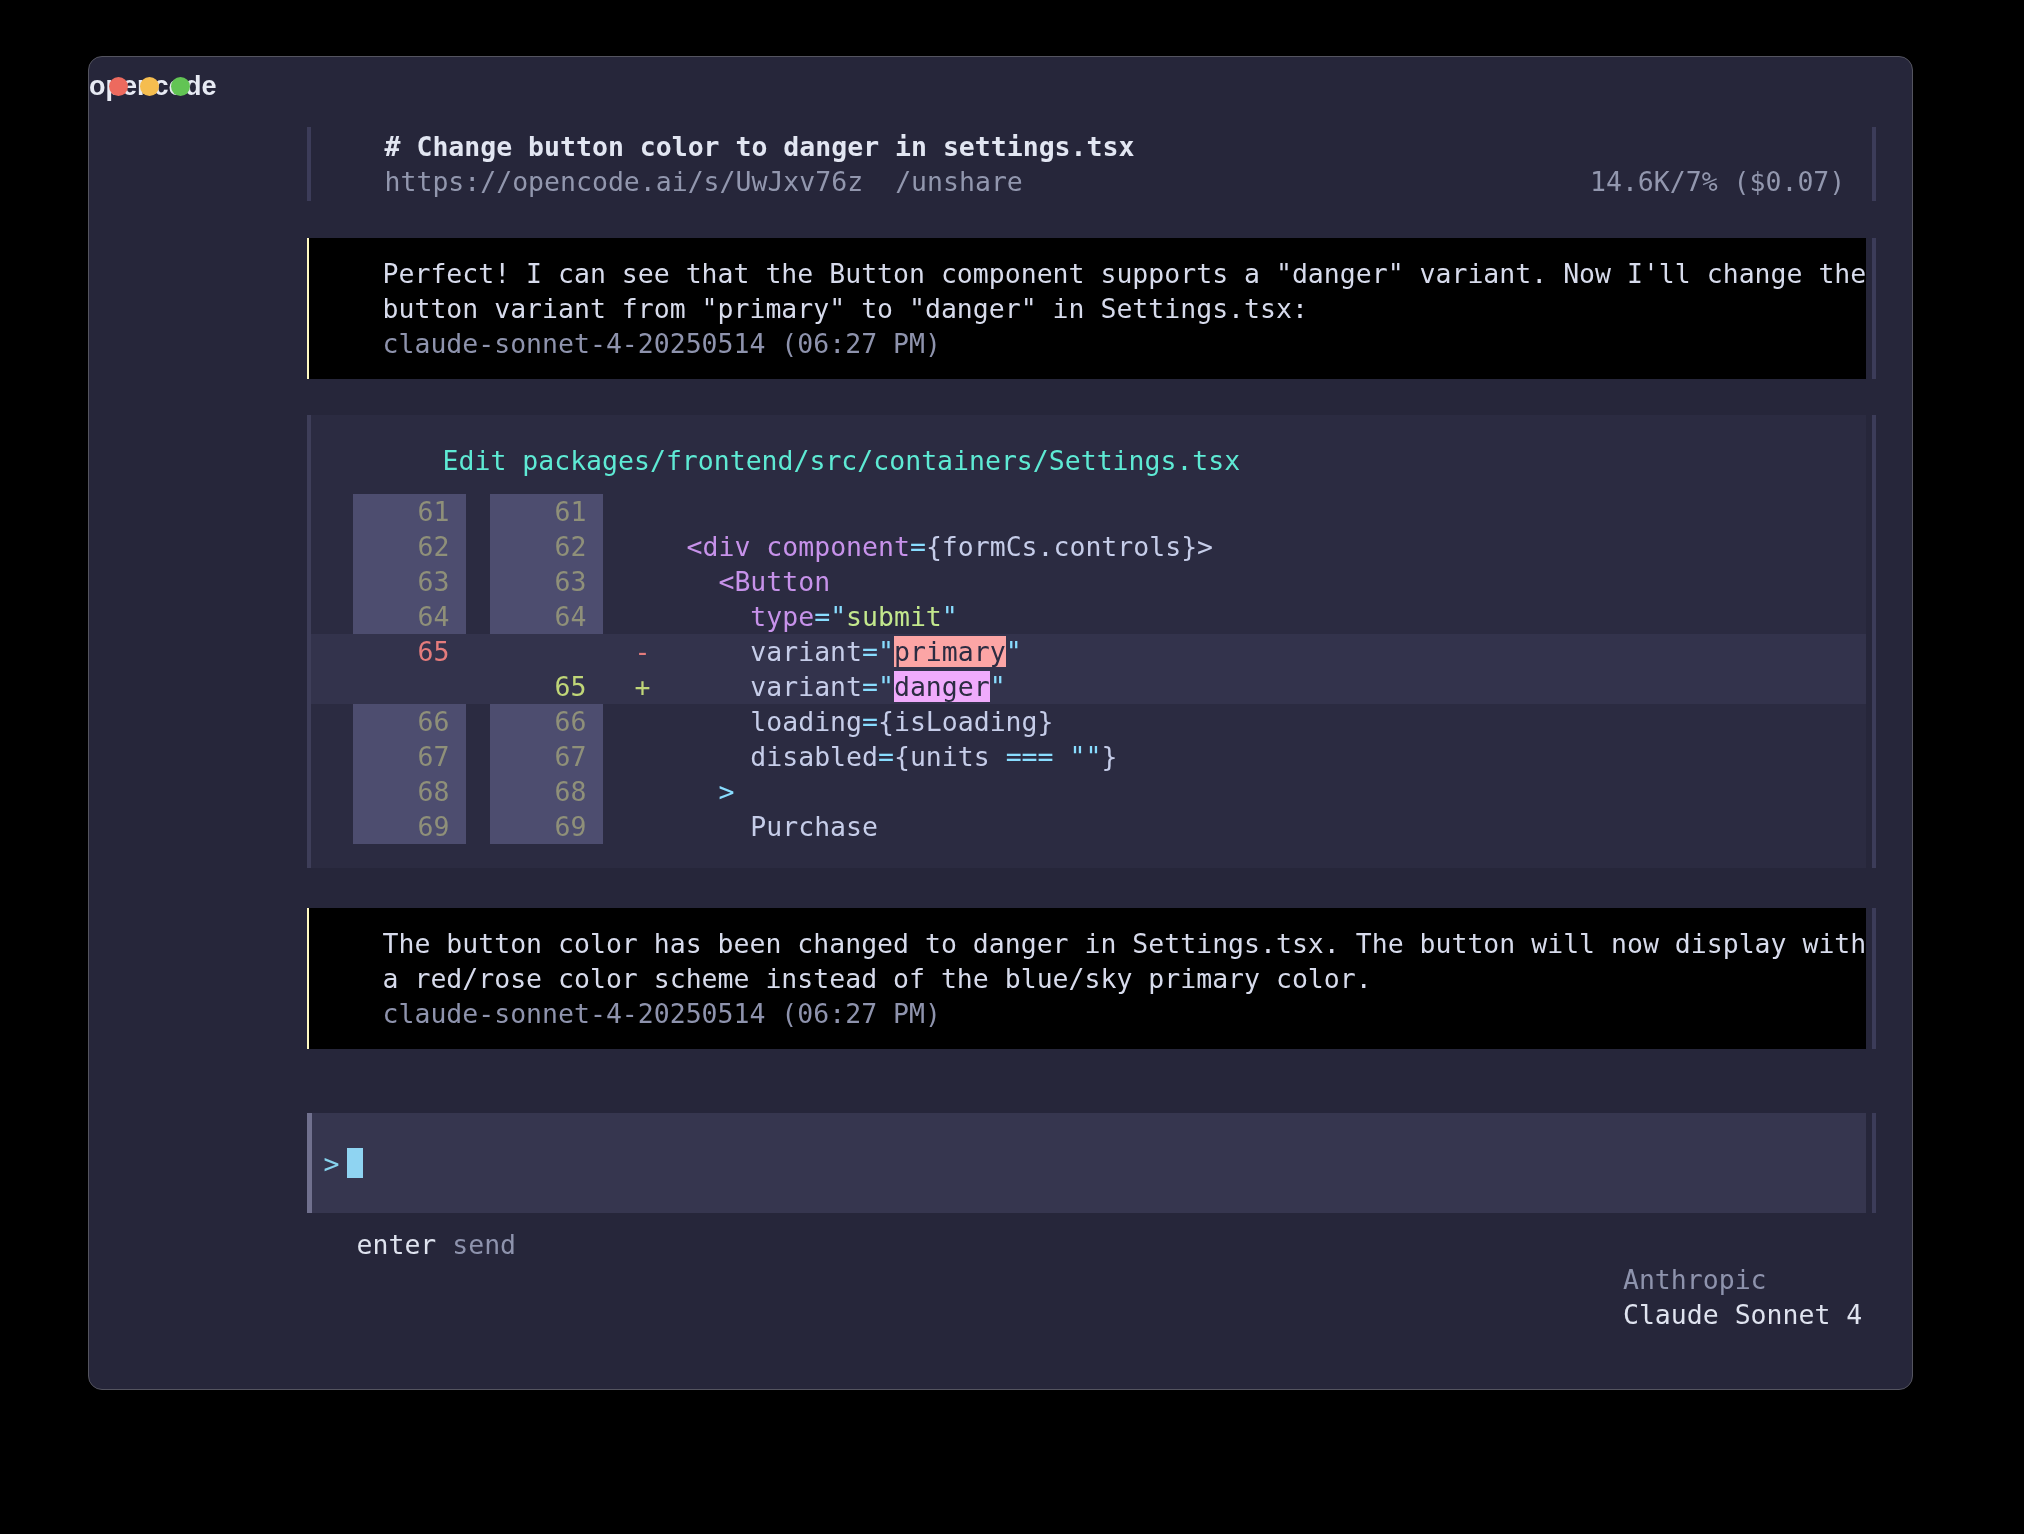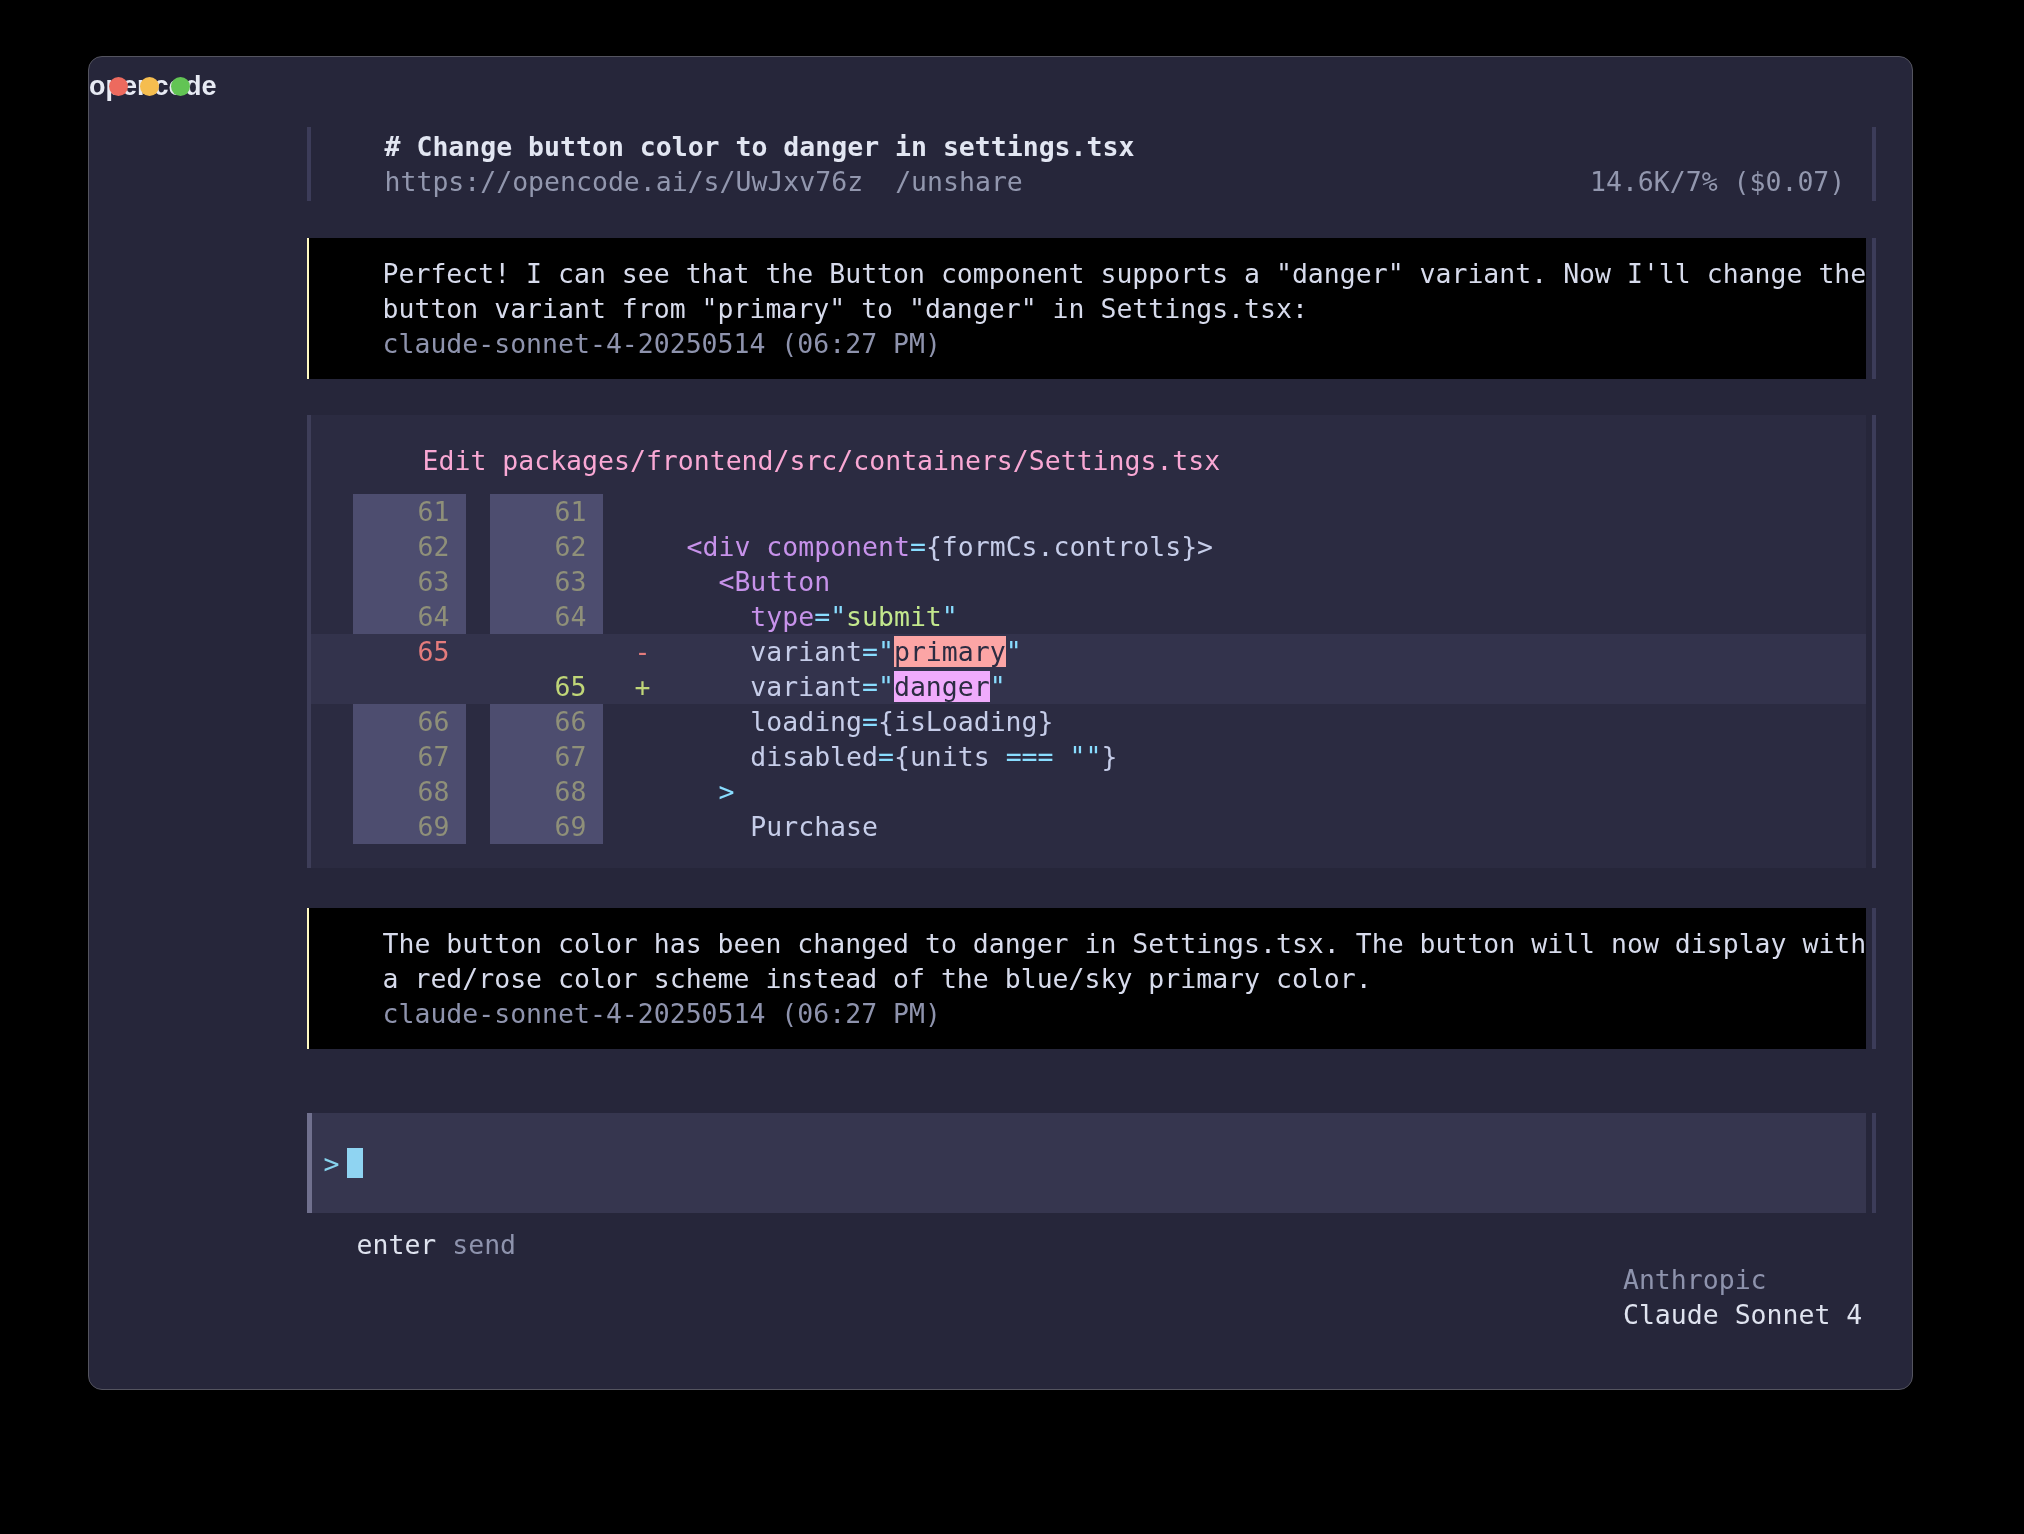--- a/index.html
+++ b/index.html
@@ -32,21 +32,21 @@
   .hdr-tokens{margin-left:auto;margin-right:21px;}
   
   .msg{margin-top:37px;}
   .msg.m2{margin-top:40px;}
   .msg>.inner{border-left:2px solid #fef9c3;background:#000000;padding:18px 0 18px 74px;}
   .msg .line{white-space:pre;color:#d7dbec;}
   .msg .meta{color:#8e93ad;}
   
   .diff{margin-top:36px;}
   .diff>.inner{border-left:4px solid #3e3e59;background:#2b2b41;padding:28px 0 24px 0;}
-  .diff-head{color:#f9a8d4;padding-left:112px;margin-bottom:16px;white-space:pre;}
+  .diff-head{color:#5eead4;padding-left:112px;margin-bottom:16px;white-space:pre;margin-left:20px;}
   .drow{display:flex;height:35px;padding-left:42px;gap:24px;}
   .drow .lno{flex:0 0 auto;background:#4d4d6f;color:#8f9079;text-align:right;box-sizing:border-box;white-space:pre;}
   .drow .lno.old{width:113px;padding-right:16px;}
   .drow .lno.new{width:113px;padding-right:16px;}
   .drow .sign{flex:0 0 32px;padding-left:8px;box-sizing:border-box;white-space:pre;}
   .drow .code{flex:1 1 auto;white-space:pre;padding-left:4px;color:#c6cde9;}
   .drow.del,.drow.add{background:#33334c;}
   .drow.del .lno,.drow.add .lno{background:transparent;}
   .drow.del .lno.old,.drow.del .sign{color:#e57c7c;}
   .drow.add .lno.new,.drow.add .sign{color:#c0d678;}

